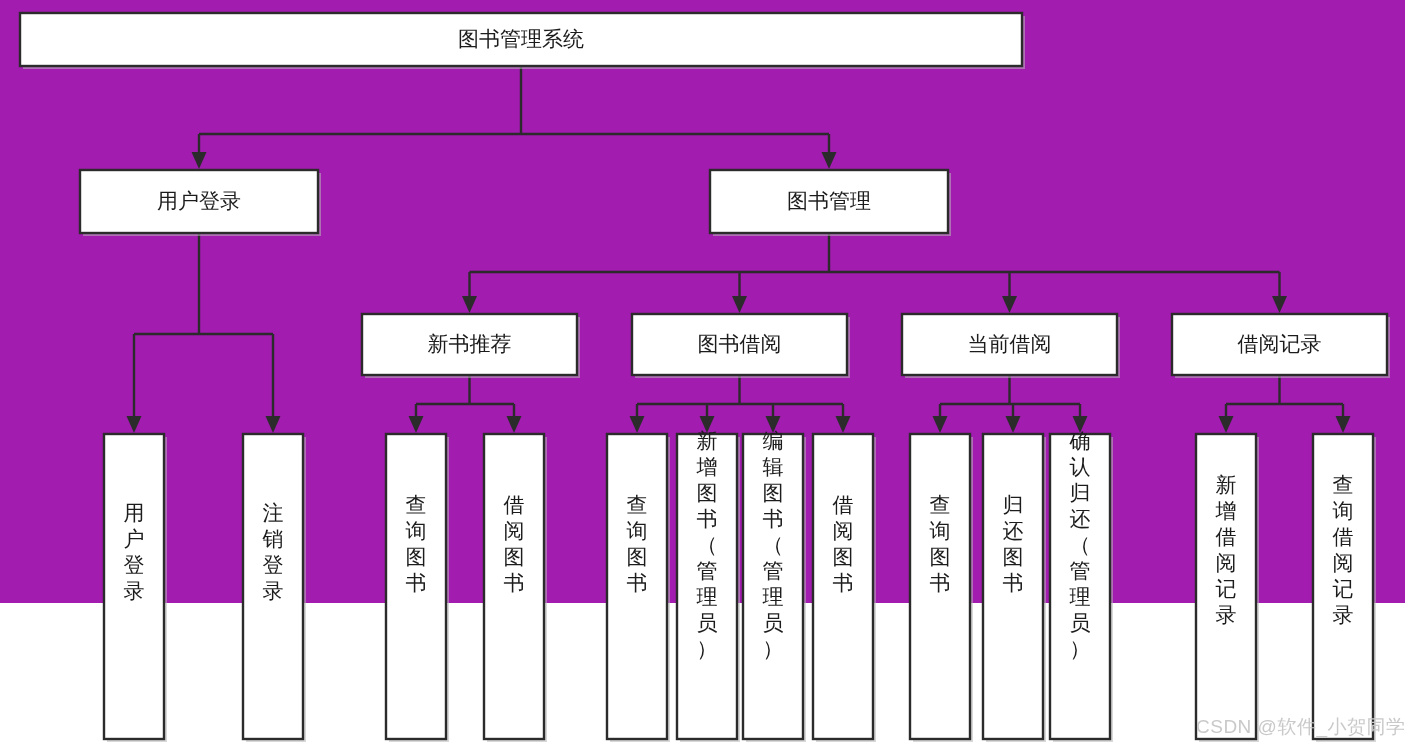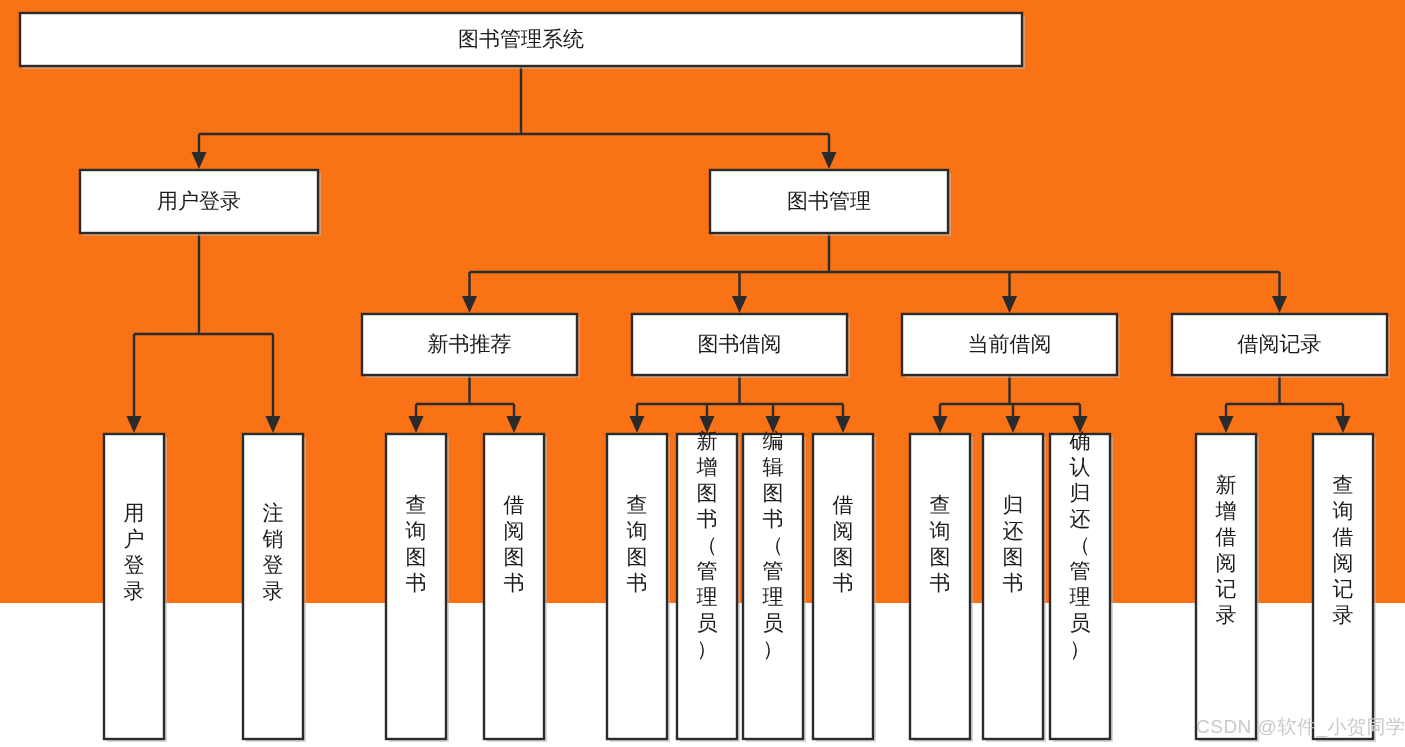--- a/index.html
+++ b/index.html
@@ -11,21 +11,21 @@
   body {
     width: 1405px;
     height: 747px;
     font-family: "Liberation Sans", "DejaVu Sans", sans-serif;
     overflow: hidden;
   }
   #diagram-root {
     position: relative;
     width: 1405px;
     height: 603px;
-    background: #f97316;
+    background: #a21caf;
   }
   svg#diagram-svg {
     position: absolute;
     left: 0;
     top: 0;
     width: 1405px;
     height: 747px;
     display: block;
   }
   .node-box {

